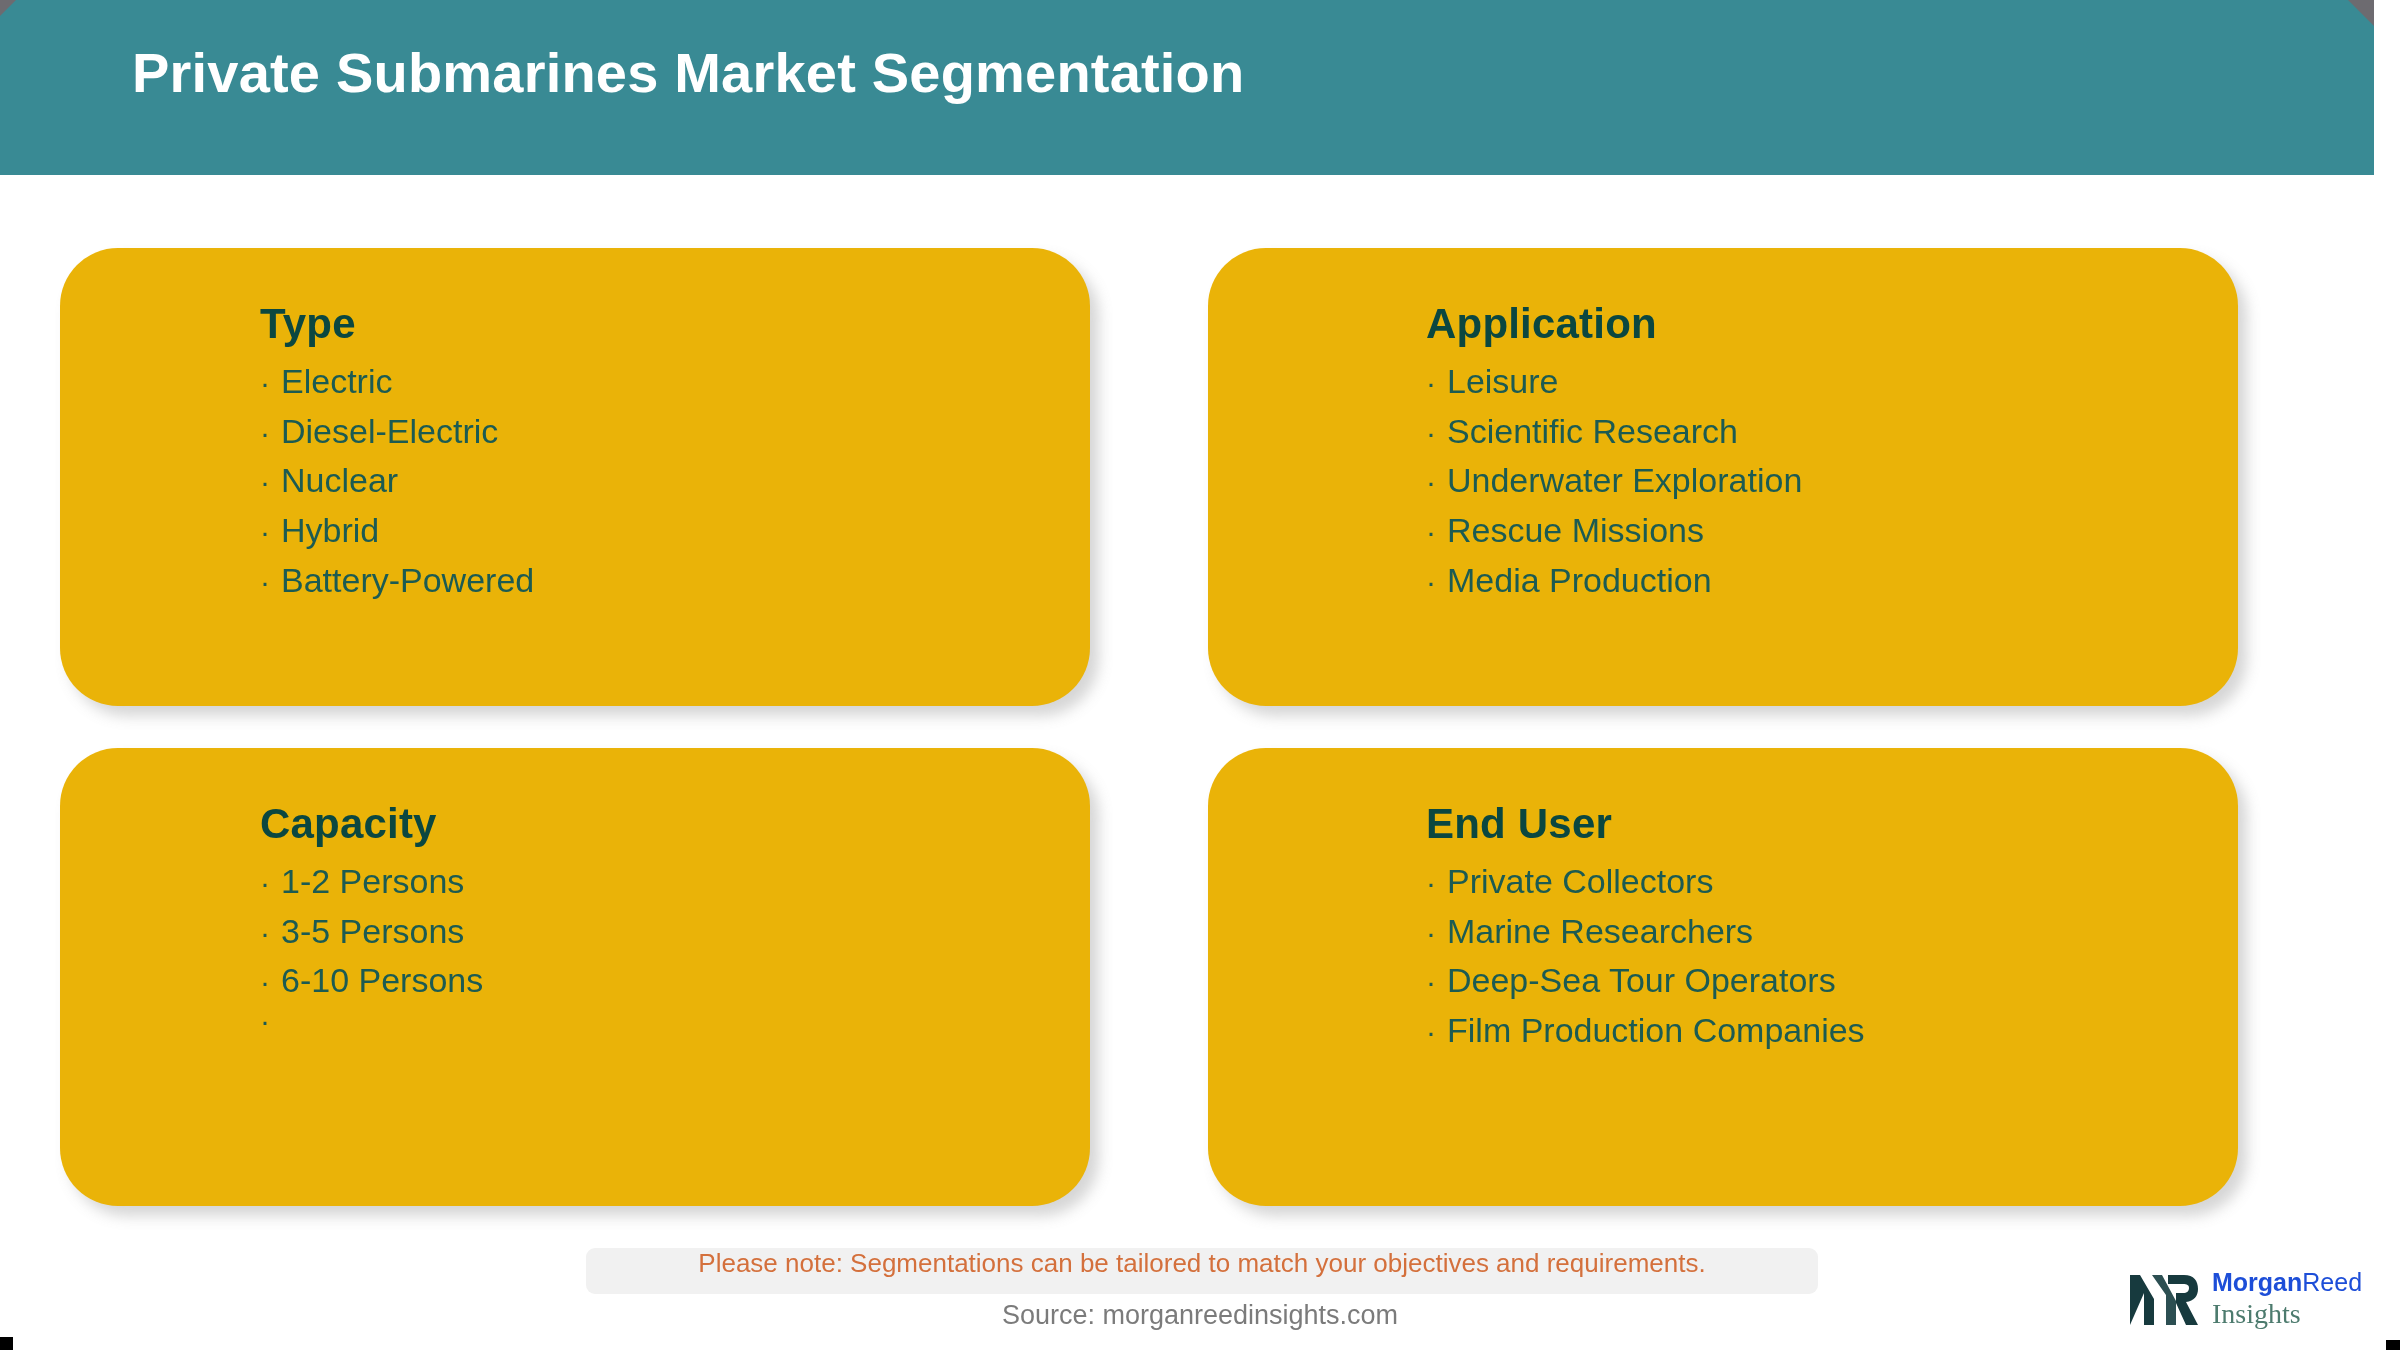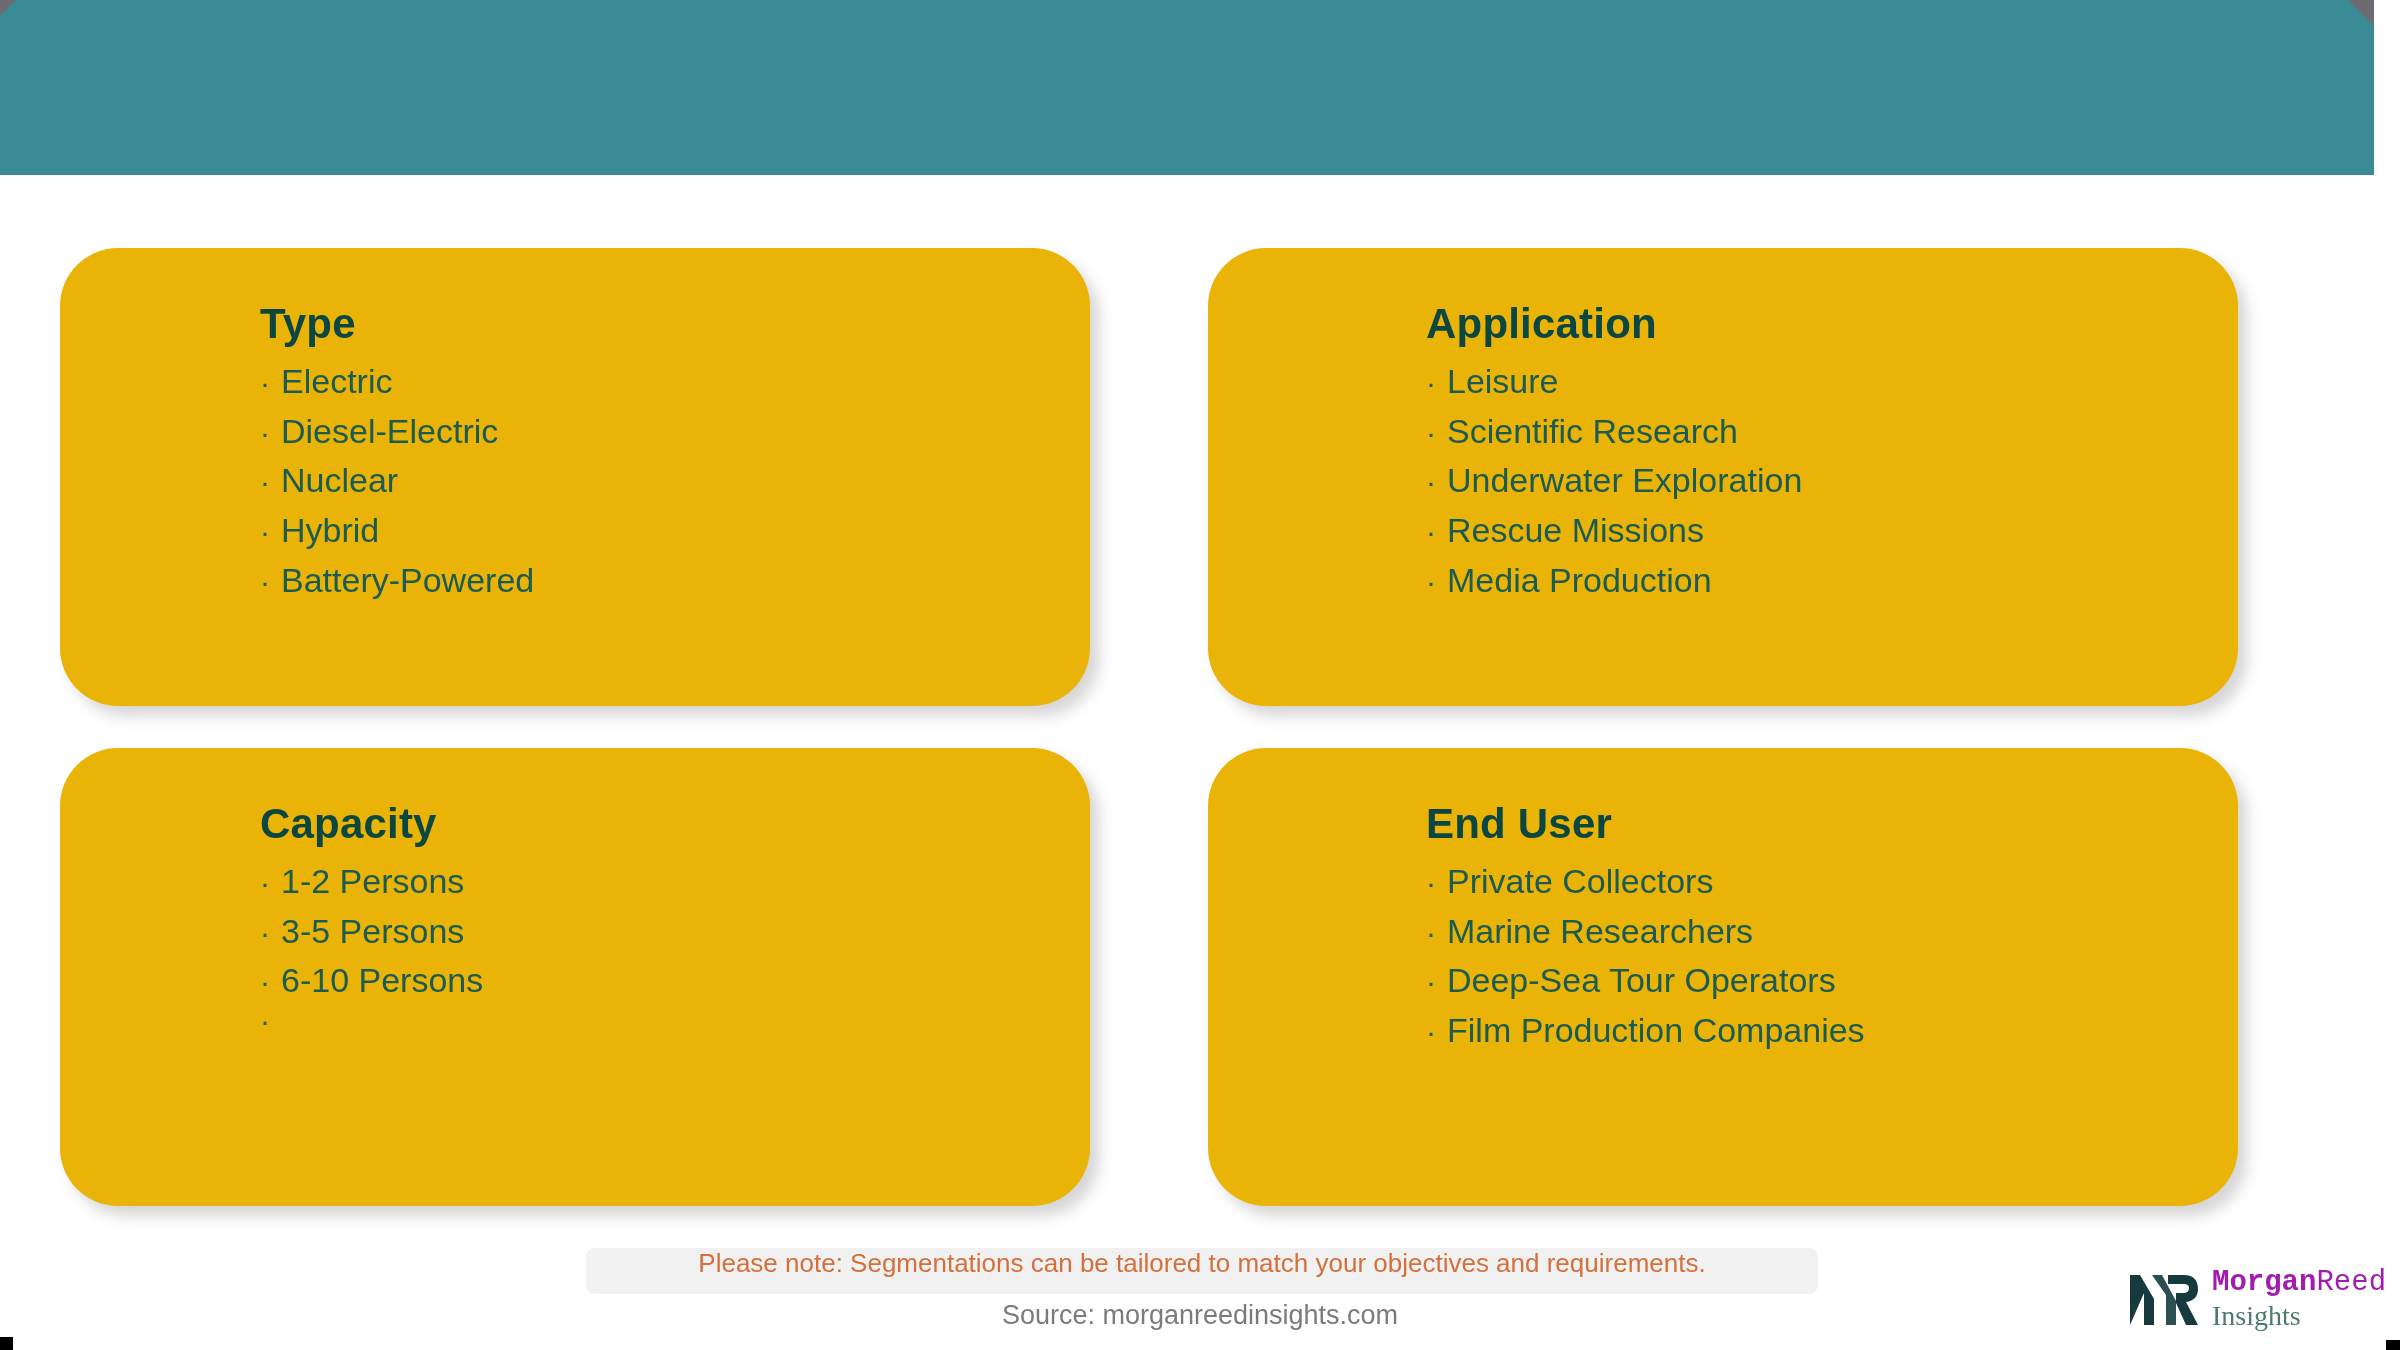--- a/index.html
+++ b/index.html
@@ -158,23 +158,23 @@
     flex: 0 0 auto;
     margin-right: 12px;
   }
   .logo-words {
     display: flex;
     flex-direction: column;
     justify-content: center;
     line-height: 1;
   }
   .logo-line1 {
-    font-family: Liberation Mono, monospace;
-    font-size: 29px;
-    color: #a21caf;
+    font-family: Liberation Sans, sans-serif;
+    font-size: 25px;
+    color: #1d4ed8;
     white-space: nowrap;
   }
   .logo-line1 .strong {
     font-weight: bold;
   }
   .logo-line2 {
     font-family: "Liberation Serif", serif;
     font-size: 28px;
     color: #4d7b6e;
     margin-top: 5px;
@@ -200,20 +200,21 @@
 </style>
 </head>
 <body>
 
 <div class="slide">
 
   <div class="header-bar">
     <div class="header-corner-tl"></div>
     <div class="header-corner-tr"></div>
   </div>
+  <div class="header-title">Private Submarines Market Segmentation</div>
 
   <div class="cards">
 
     <div class="card">
       <div class="card-title">Type</div>
       <ul class="card-list">
         <li>
             <span class="bullet-dot">·</span>
             <span>Electric</span>
           </li>

